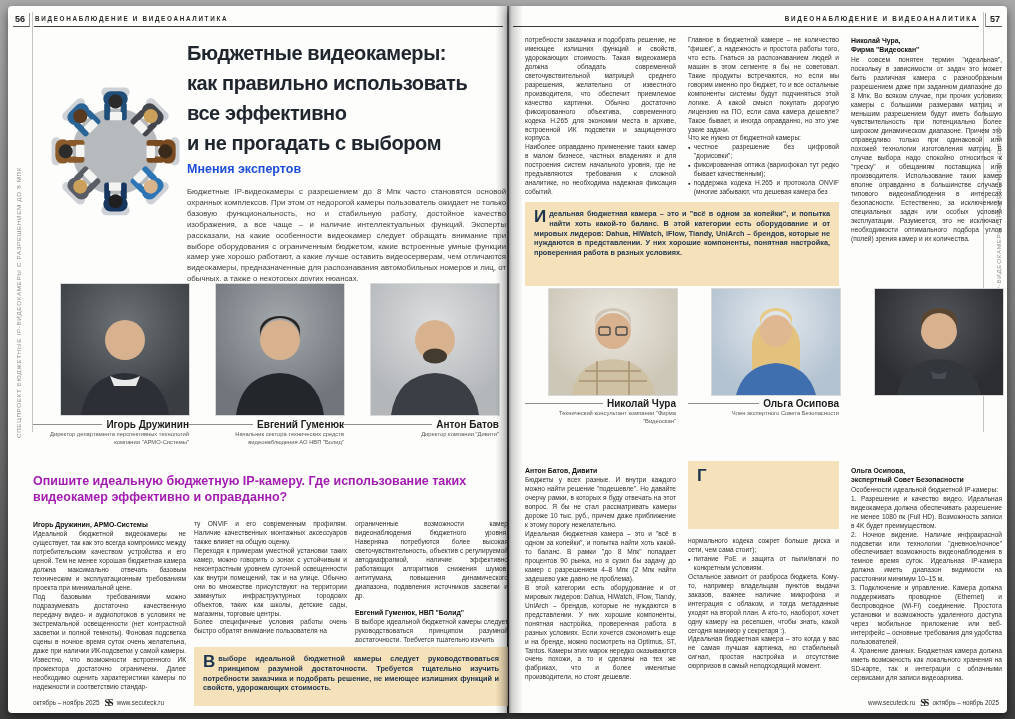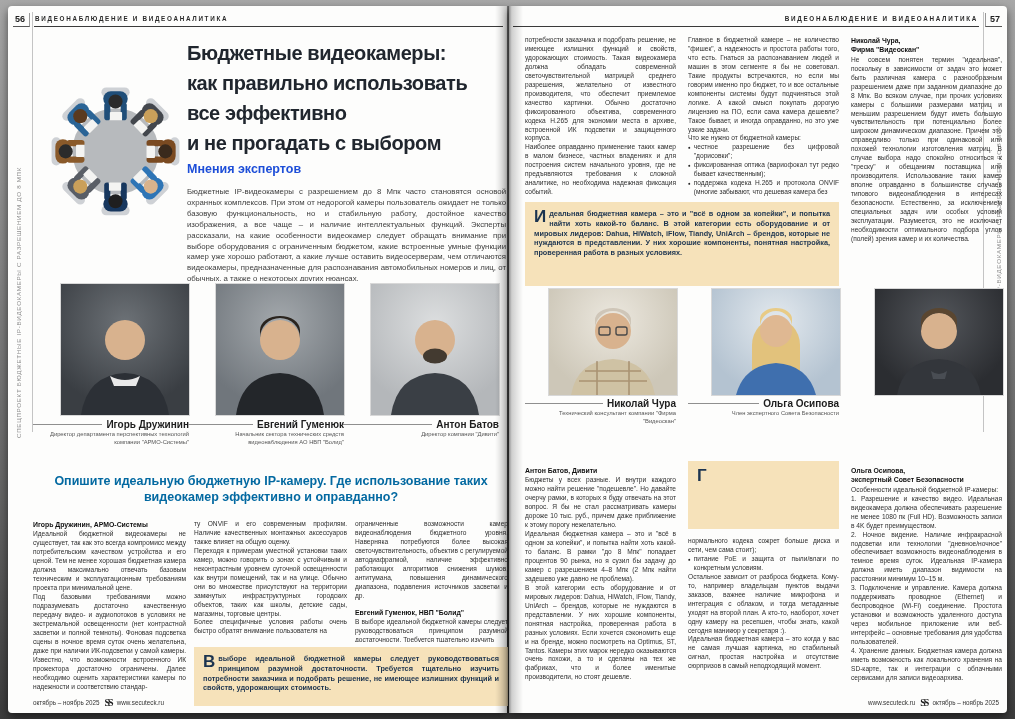--- a/index.html
+++ b/index.html
@@ -62,21 +62,21 @@
   .page.left .nameblock{top:413px;width:156px;}
   .page.right .nameblock{top:392px;width:151px;}
   .nb1{left:25px;} .nb2{left:180px;} .nb3{left:335px;}
   .nb4{left:16px;} .nb5{left:179px;} .nb6{left:342px;}
   .nrow{display:flex;align-items:center;gap:4px;}
   .nline{flex:1;height:1px;background:#8f8f8f;}
   .nm{font-size:10px;font-weight:bold;color:#1d1d1d;white-space:nowrap;}
   .role{margin-top:1px;font-size:5.8px;line-height:1.3;color:#565656;text-align:right;}
 
   .question{position:absolute;left:25px;top:467px;width:476px;
-    font-size:12.5px;line-height:1.28;font-weight:bold;color:#0369a1;text-align:center;}
+    font-size:12.5px;line-height:1.28;font-weight:bold;color:#a21caf;}
 
   .col{position:absolute;overflow:hidden;font-size:6.6px;line-height:1.36;text-align:justify;color:#2f2f2f;}
   .col p{margin:0;}
   .col .ans-h{font-weight:bold;color:#111;margin:7px 0 1px 0;white-space:pre-line;font-size:6.9px;}
   .col .ans-h.first{margin-top:0;}
   .c-l1{left:25px;top:514px;width:153px;height:186px;}
   .c-l2{left:186px;top:514px;width:153px;height:122px;}
   .c-l3{left:347px;top:514px;width:153px;height:122px;}
   .c-r1{left:16px;top:30px;width:151px;height:163px;}
   .c-r2{left:179px;top:30px;width:151px;height:163px;}

